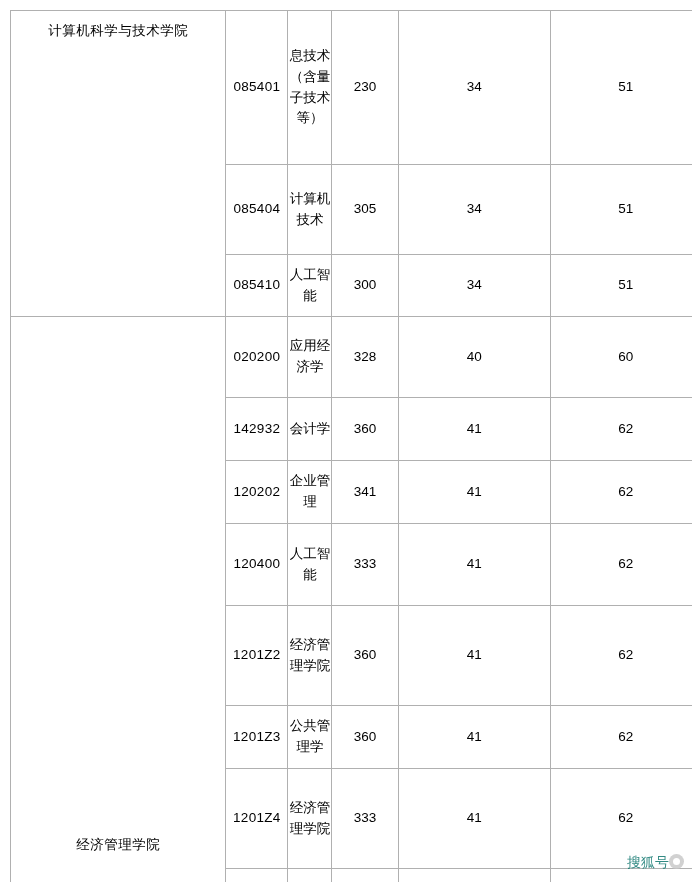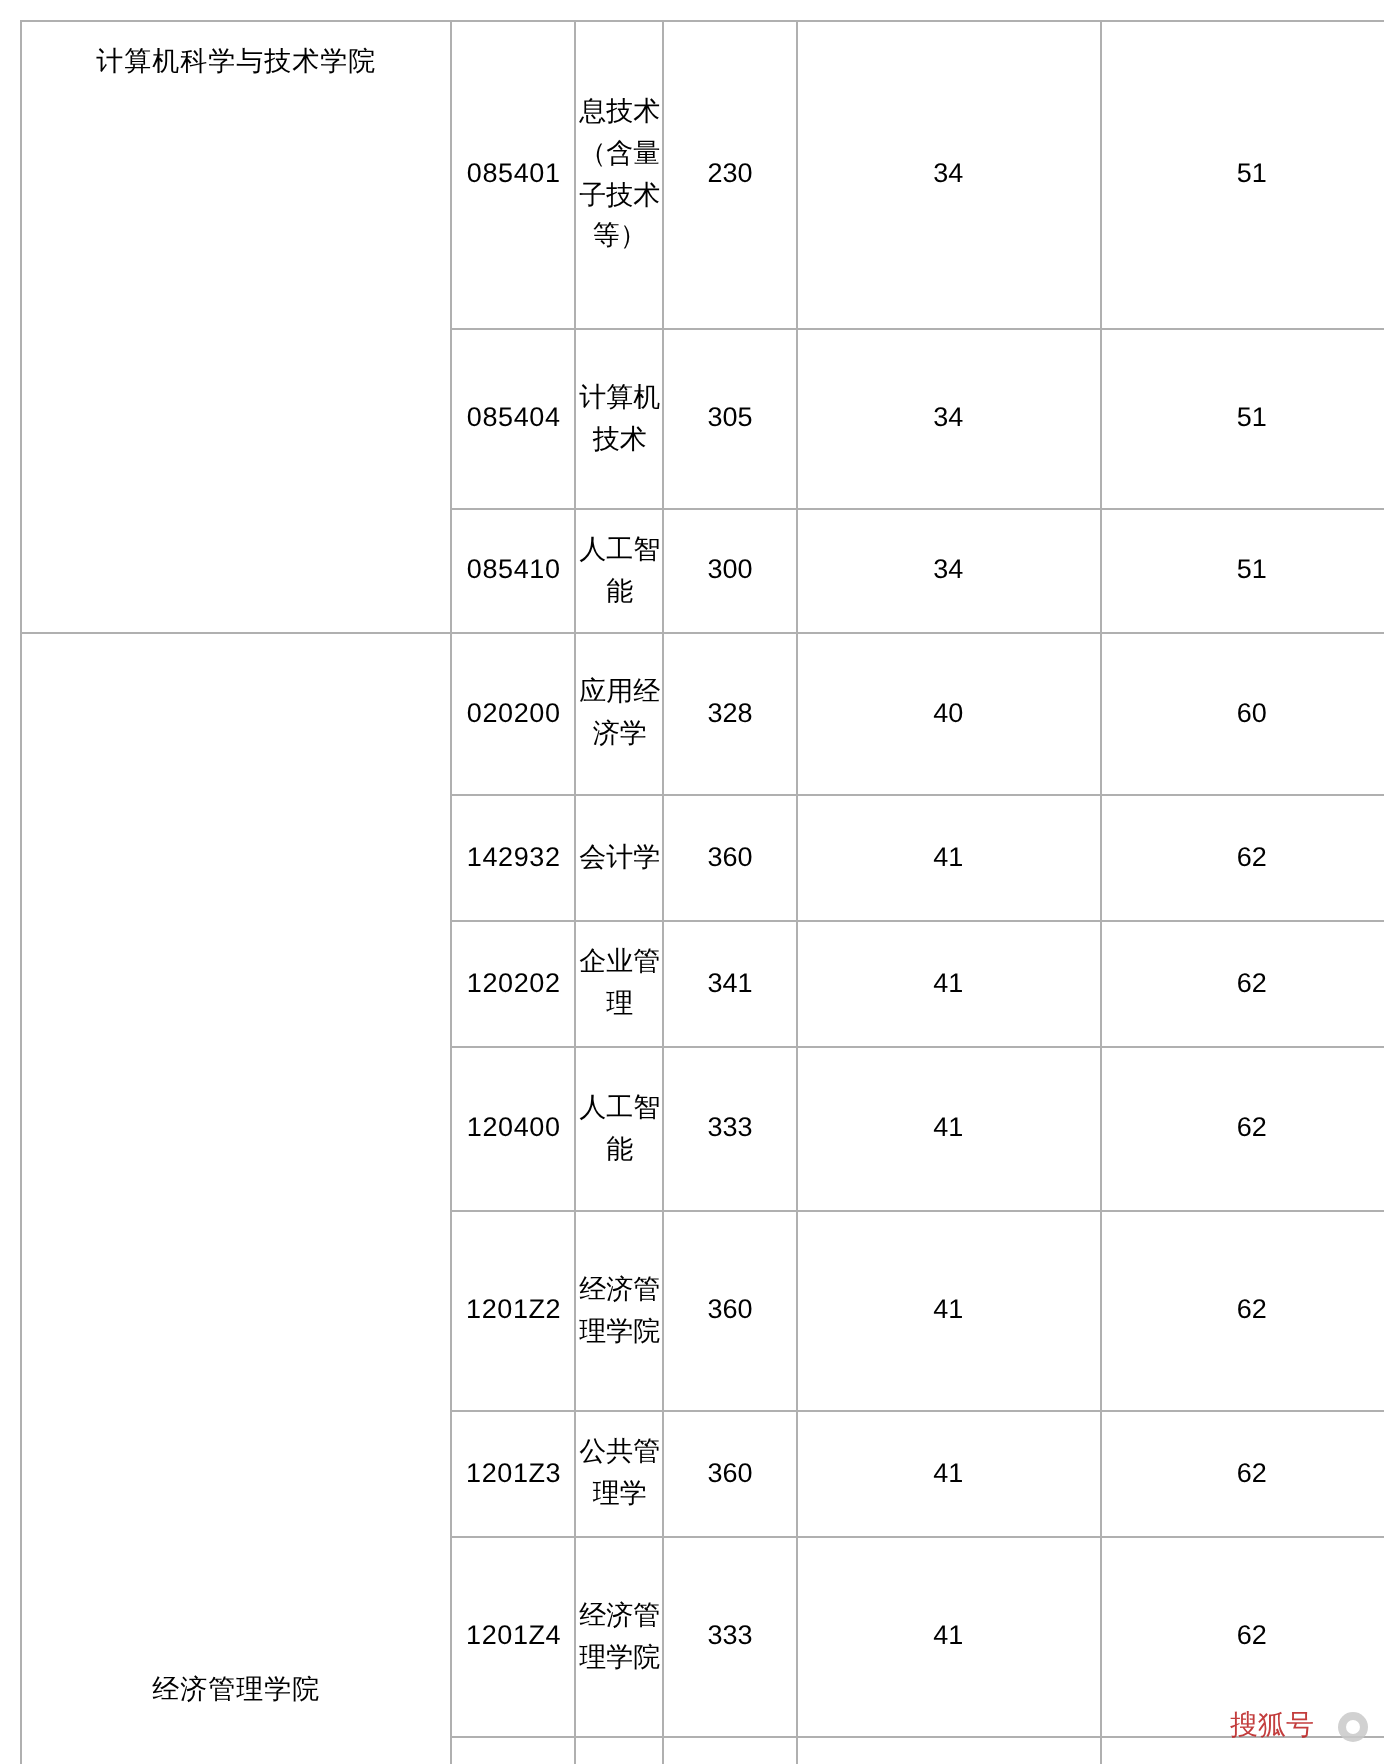--- a/index.html
+++ b/index.html
@@ -61,24 +61,23 @@
   }
   td.num {
     font-size: 13.5px;
   }
   
   .watermark {
     position: absolute;
     right: 8px;
     bottom: 10px;
     display: flex;
-    align-items: center;
-    gap: 12px;
+    gap: 0;
     font-size: 14px;
-    color: #b91c1c;
+    color: #0f766e;
     opacity: 0.85;
     white-space: nowrap;
     pointer-events: none;
   }
   .watermark .wm-logo {
     display: inline-block;
     width: 15px;
     height: 15px;
     border-radius: 50%;
     background: #c9c9c9;

